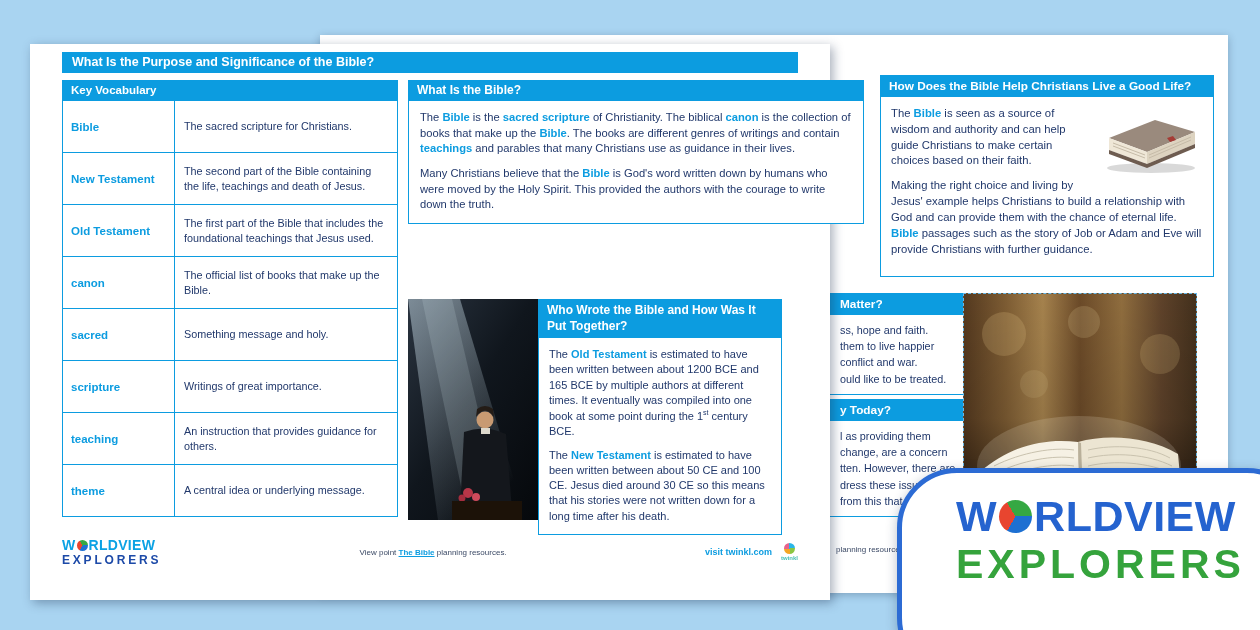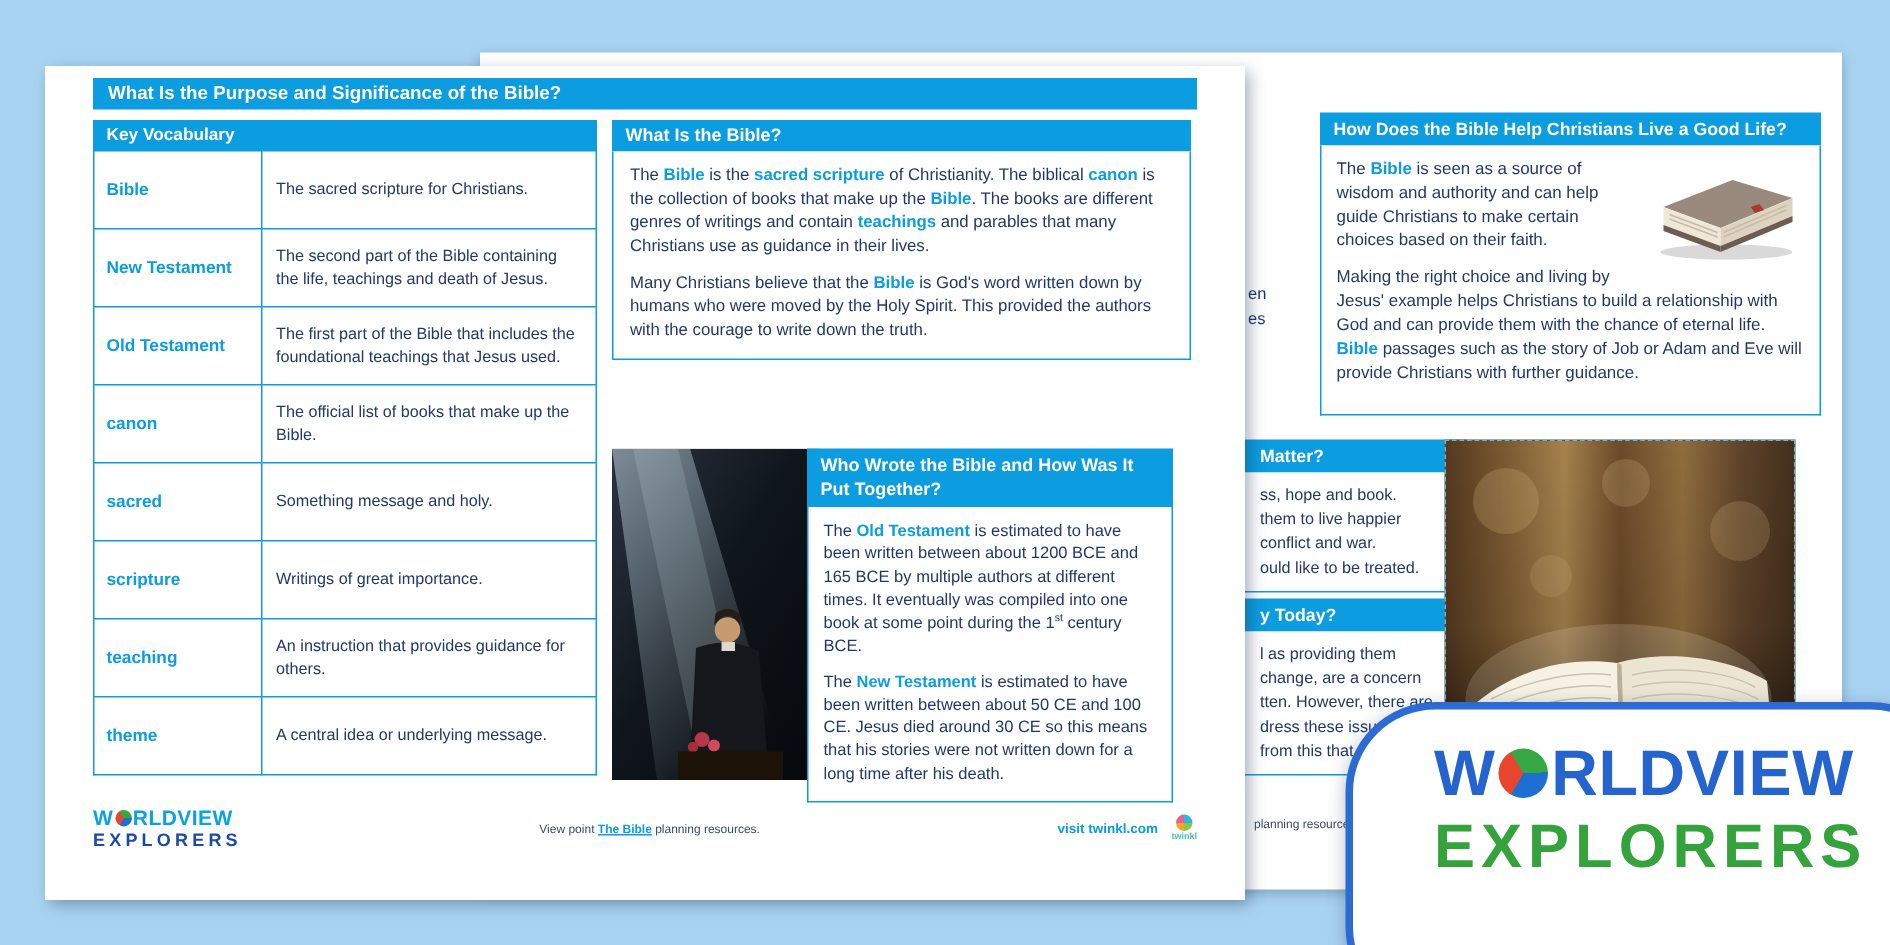--- a/index.html
+++ b/index.html
@@ -25,21 +25,21 @@
   .vocab td { border:1px solid #0c9ce0; vertical-align:middle; }
   .vocab td.term { width:112px; color:#0c9ce0; font-weight:700; font-size:11.5px; padding:4px 8px; }
   .vocab td.def  { color:#21386b; font-size:10.8px; line-height:1.3; padding:4px 9px; }
 
   
   .box-body { border:1px solid #0c9ce0; border-top:0; background:#fff; }
   p.body-p { font-size:11.2px; line-height:1.4; color:#21386b; margin:0 0 9px; }
   .hl { color:#0c9ce0; font-weight:700; }
   sup { font-size:7px; }
 
-  .what-is { position:absolute; left:378px; top:36px; width:386px; }
+  .what-is { position:absolute; left:378px; top:36px; width:456px; }
   .what-is .bar { height:21px; line-height:21px; padding-left:9px; font-size:12px; }
   .what-is .box-body { padding:9px 11px 1px; }
 
   .photo-preacher { position:absolute; left:378px; top:255px; width:139px; height:221px; overflow:hidden; }
   .photo-preacher svg { display:block; }
 
   .who-wrote { position:absolute; left:508px; top:255px; width:244px; }
   .who-wrote .bar { padding:4px 9px; line-height:1.3; font-size:12px; }
   .who-wrote .box-body { padding:9px 10px 1px; min-height:162px; }
   .who-wrote p.body-p { font-size:11px; line-height:1.38; }
@@ -117,21 +117,21 @@
           </svg>
         </div>
         <p class="body-p"><span>The </span><span class="hl">Bible</span><span> is seen as a source of wisdom and authority and can help guide Christians to make certain choices based on their faith.</span></p>
         <p class="body-p"><span>Making the right choice and living by Jesus' example helps Christians to build a relationship with God and can provide them with the chance of eternal life. </span><span class="hl">Bible</span><span> passages such as the story of Job or Adam and Eve will provide Christians with further guidance.</span></p>
       </div>
     </div>
 
     <div class="trunc trunc1">
       <div class="bar">Matter?</div>
       <div class="box-body">
-        <div class="tline">ss, hope and book.</div>
+        <div class="tline">ss, hope and faith.</div>
         <div class="tline">them to live happier</div>
         <div class="tline">conflict and war.</div>
         <div class="tline">ould like to be treated.</div>
       </div>
     </div>
 
     <div class="trunc trunc2">
       <div class="bar">y Today?</div>
       <div class="box-body">
         <div class="tline">l as providing them</div>

